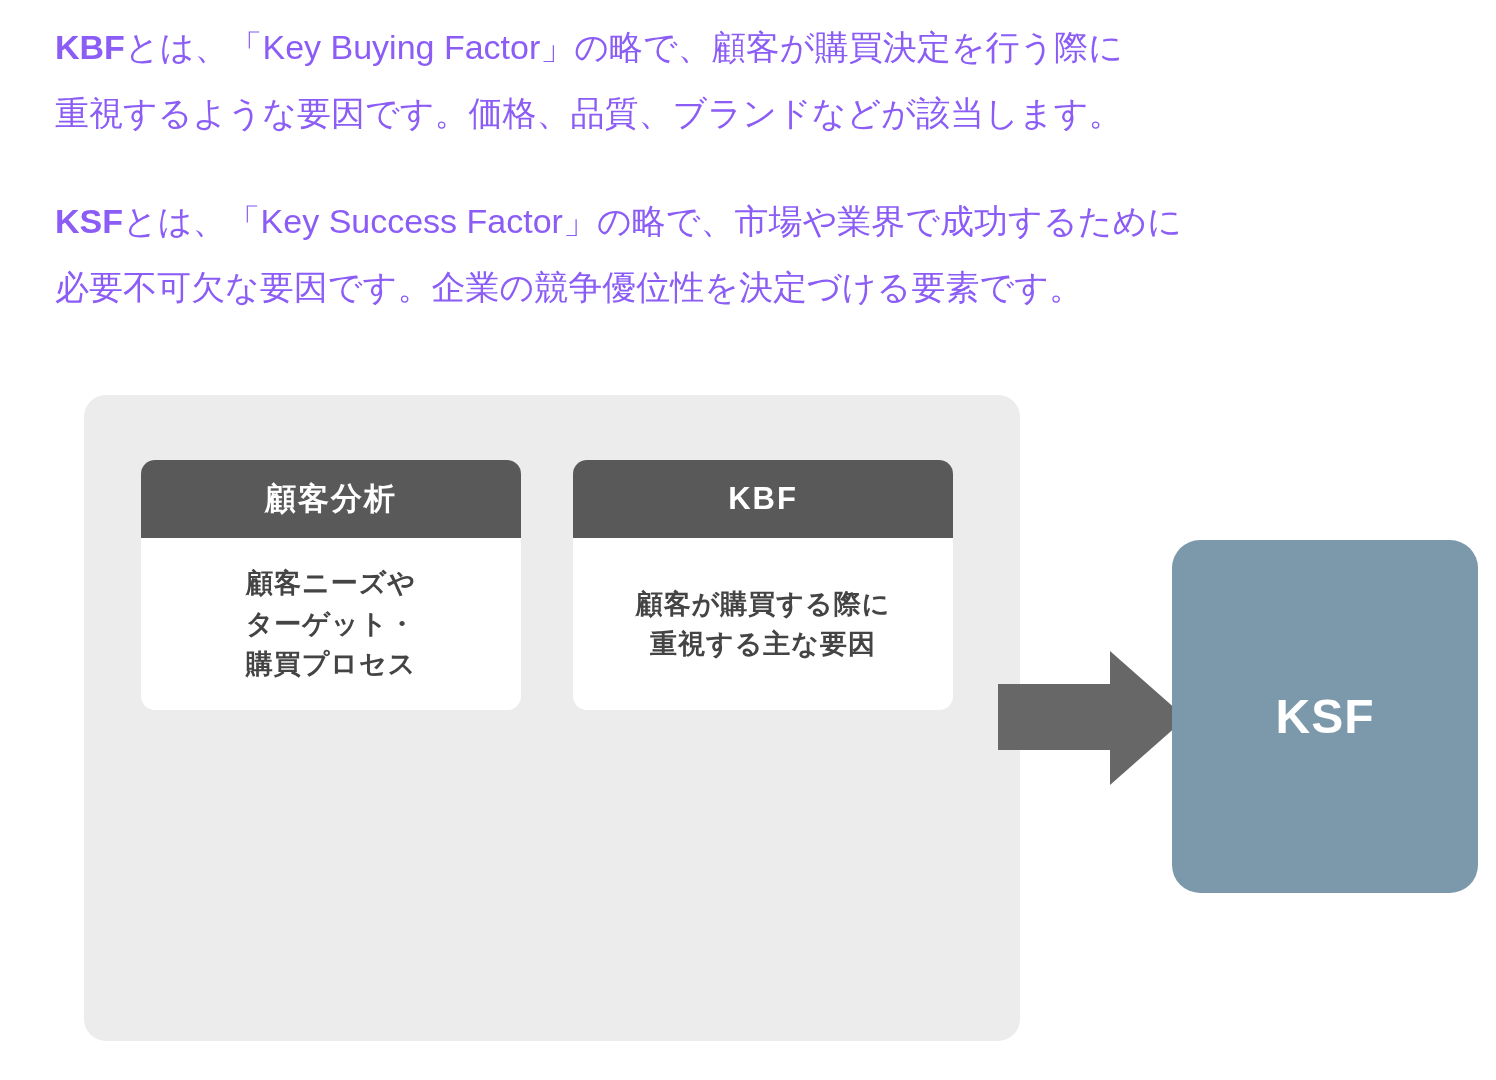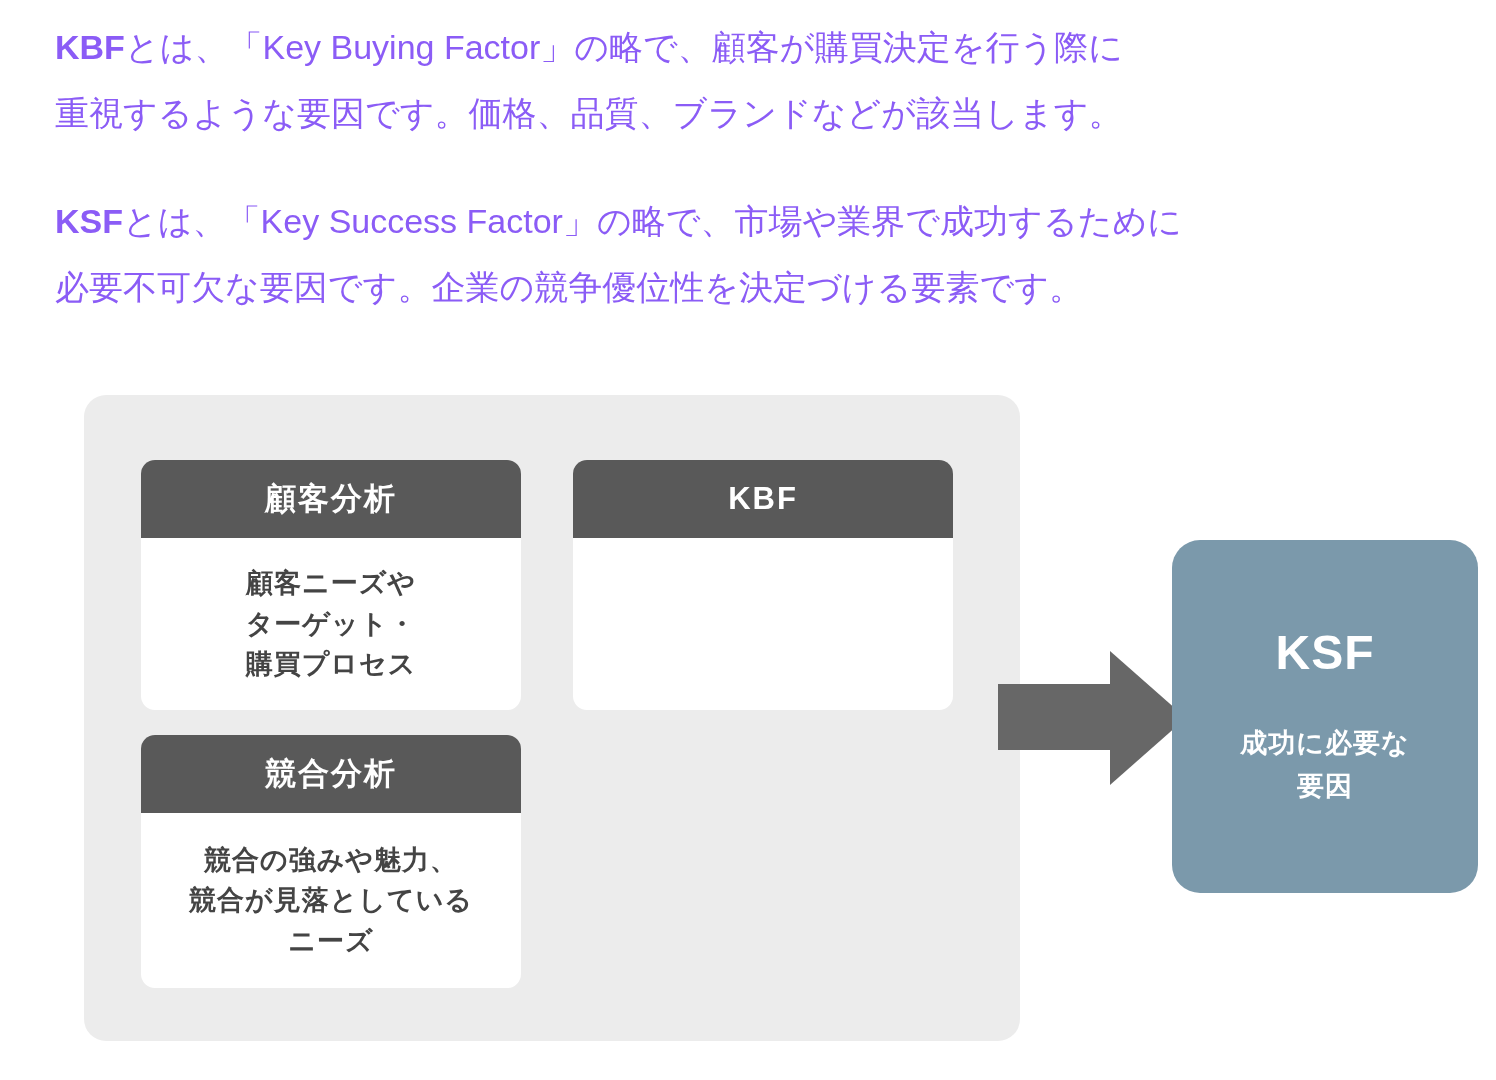--- a/index.html
+++ b/index.html
@@ -76,35 +76,29 @@
 
     <div class="card">
       <div class="card-header">顧客分析</div>
       <div class="card-body">顧客ニーズや
 ターゲット・
 購買プロセス</div>
     </div>
 
     <div class="card">
       <div class="card-header">KBF</div>
+      <div class="card-body">顧客が購買する際に
+重視する主な要因</div>
     </div>
 
-    <div class="card">
-      <div class="card-header">競合分析</div>
-      <div class="card-body">競合の強みや魅力、
-競合が見落としている
-ニーズ</div>
-    </div>
 
 
   </div>
 </div>
 
 <div class="arrow">
   <div class="arrow-shaft"></div>
   <div class="arrow-head"></div>
 </div>
 
 <div class="result">
   <div class="result-title">KSF</div>
-  <div class="result-body">成功に必要な
-要因</div>
 </div>
 
 </body></html>

